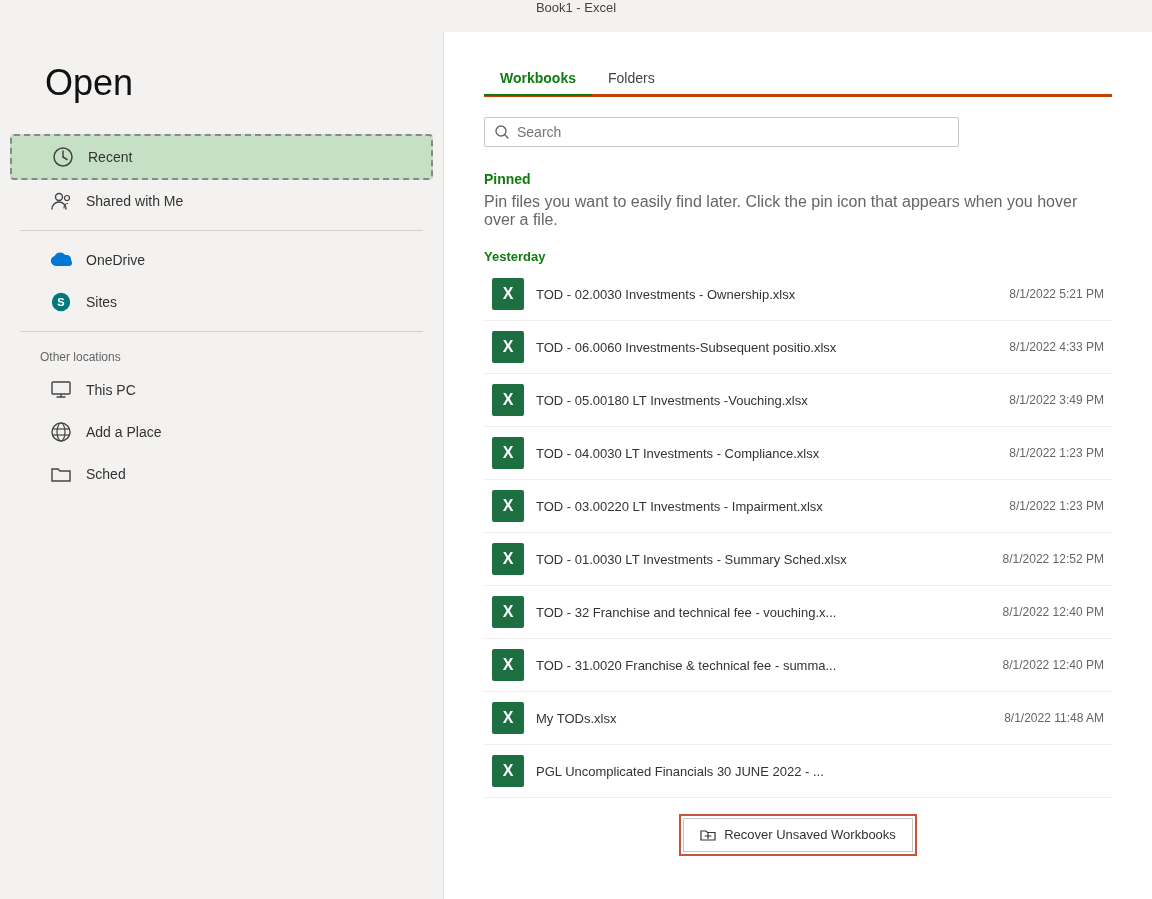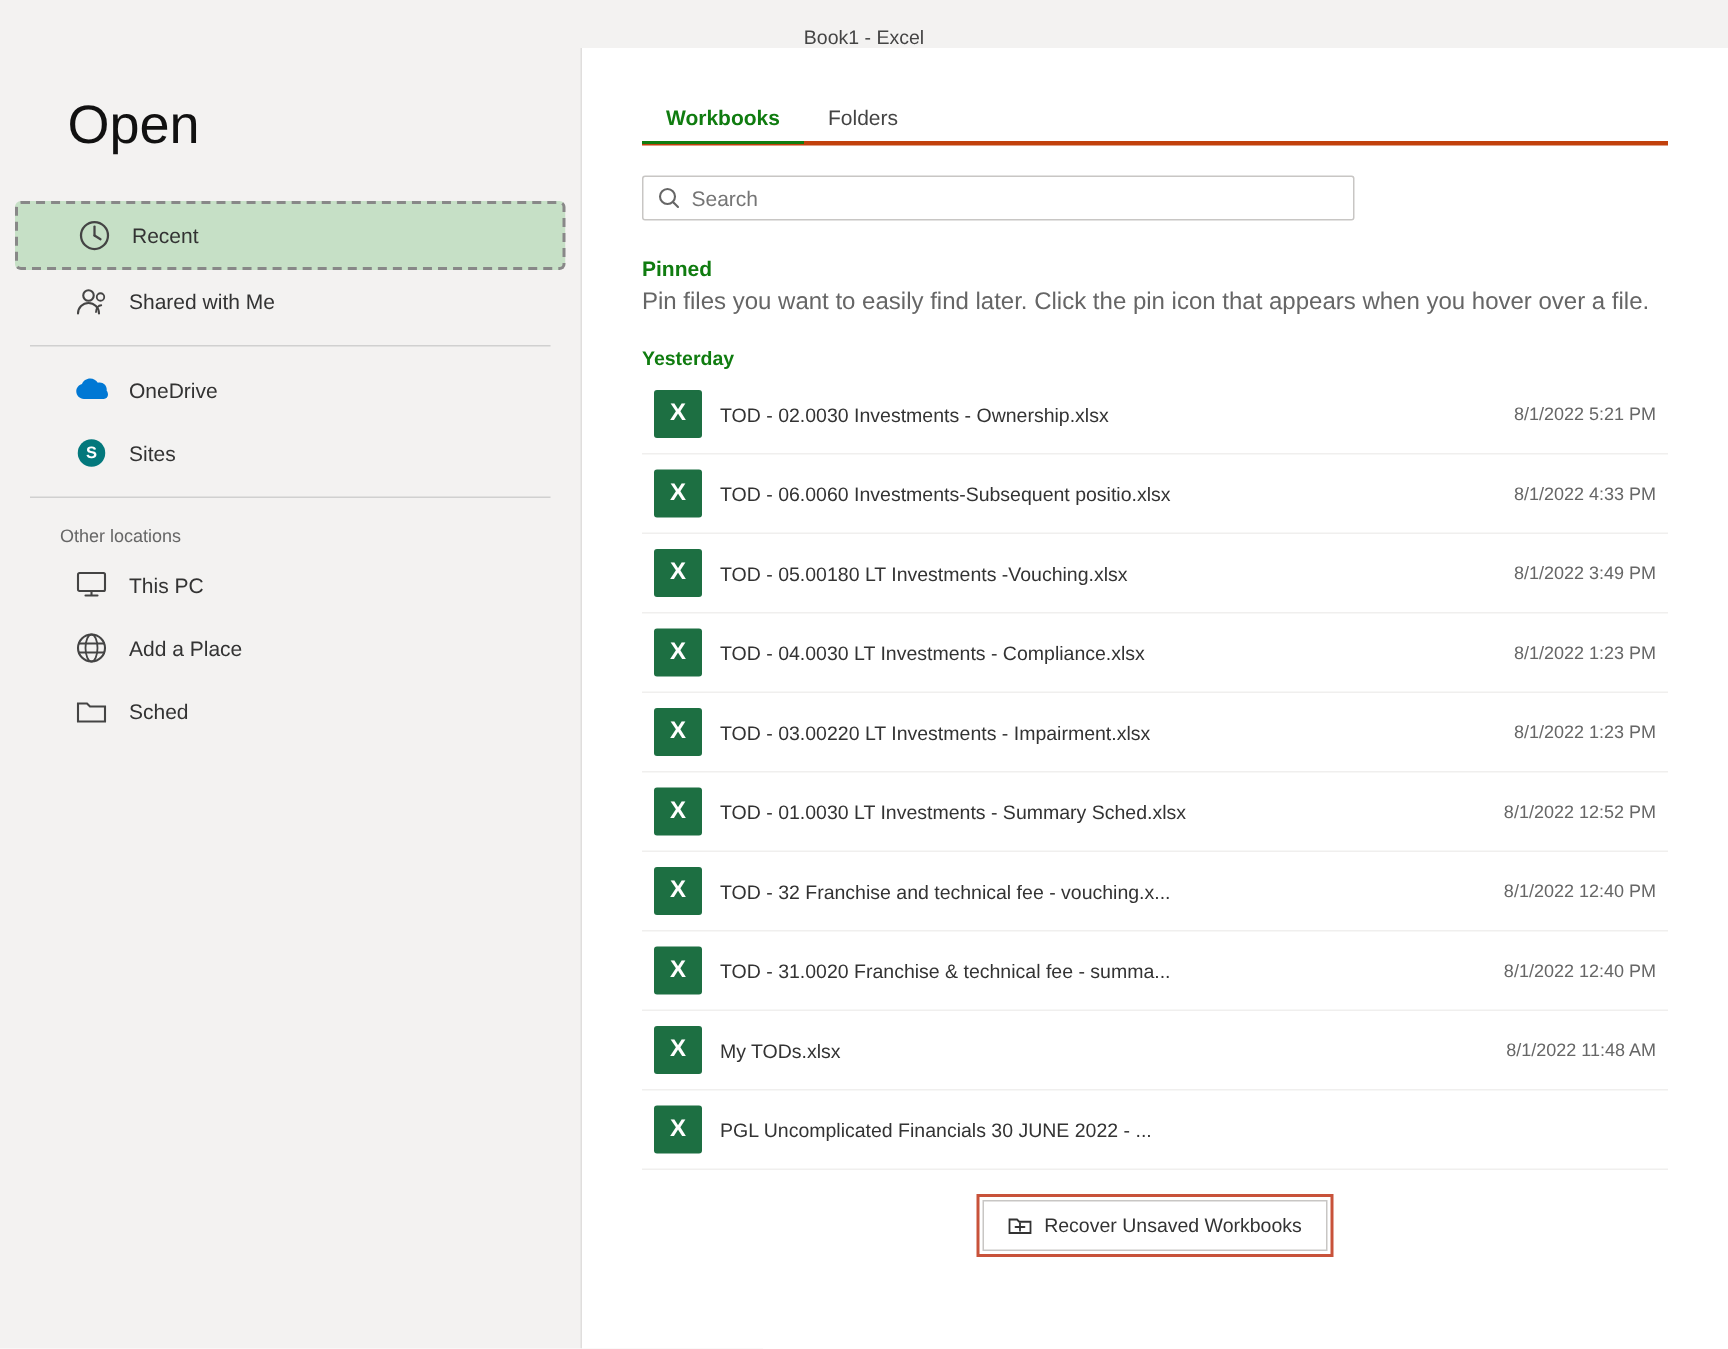--- a/index.html
+++ b/index.html
@@ -10,34 +10,34 @@
       height: 899px;
       overflow: hidden;
       position: relative;
     }
 
     
     .title-bar {
       background: #f3f2f1;
       height: 32px;
       display: flex;
-      align-items: flex-end;
+      align-items: flex-start;
       justify-content: center;
       font-size: 13px;
       color: #444;
     }
 
     .app-container {
       display: flex;
       height: calc(899px - 32px);
     }
 
     
     .sidebar {
-      width: 388px;
+      width: 444px;
       background: #f3f2f1;
       padding: 20px 0 20px 0;
       display: flex;
       flex-direction: column;
       border-right: 1px solid #e0dedd;
       flex-shrink: 0;
     }
 
     .page-title {
       font-size: 36px;

